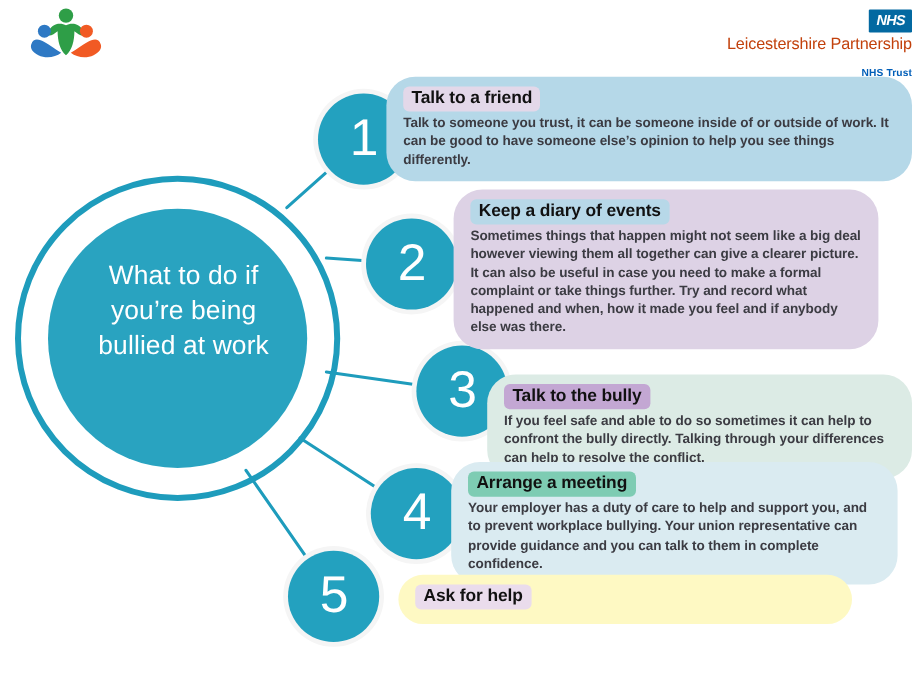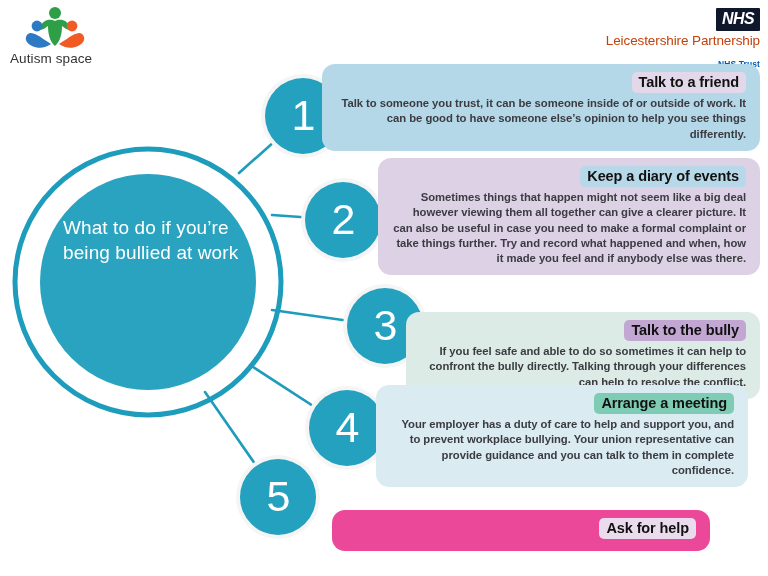--- a/index.html
+++ b/index.html
@@ -48,26 +48,26 @@
   #header-nhs-logo {
     position: absolute;
     right: 8px;
     top: 8px;
     width: 186px;
     height: 52px;
     text-align: right;
   }
   #nhs-box {
     display: inline-block;
-    background: #0f172a;
+    background: #0369a1;
     color: #ffffff;
     font-family: "Liberation Sans", sans-serif;
     font-weight: bold;
     font-style: italic;
-    font-size: 16px;
+    font-size: 12px;
     letter-spacing: -0.6px;
     line-height: 1;
     padding: 3px 6px 4px 6px;
     border-radius: 1px;
   }
   #nhs-trustname {
     display: block;
     margin-top: 2px;
     font-size: 13.5px;
     color: #c2410c;
@@ -92,45 +92,46 @@
     height: 576px;
     pointer-events: none;
   }
 
   
   #hub-label {
     position: absolute;
     left: 63px;
     top: 215px;
     width: 180px;
+    text-align: center;
     color: #ffffff;
-    font-size: 19px;
+    font-size: 22px;
     line-height: 1.32;
     font-weight: 400;
     letter-spacing: 0.1px;
   }
 
   
   .step-number {
     position: absolute;
     color: #ffffff;
     font-size: 43px;
     font-weight: 400;
     line-height: 1;
     text-align: center;
     width: 70px;
     letter-spacing: -1px;
   }
 
   
   .card {
     position: absolute;
-    border-radius: 13px;
+    border-radius: 24px;
     padding: 8px 14px 9px 14px;
-    text-align: right;
+    text-align: left;
   }
   .card-title {
     display: inline-block;
     font-size: 14.5px;
     font-weight: bold;
     color: #111111;
     line-height: 1.25;
     padding: 1px 7px 2px 7px;
     border-radius: 5px;
     margin-bottom: 3px;
@@ -154,21 +155,20 @@
 
       <circle cx="31" cy="7" r="6" fill="#2E9E47"></circle>
       <path d="M15 23 C19 12, 27 13, 31 15 C35 13, 43 12, 47 23 C44 25, 41 22, 38 20 C38 28, 36 36, 31 40 C26 36, 24 28, 24 20 C21 22, 18 25, 15 23 Z" fill="#2E9E47"></path>
 
       <circle cx="13" cy="20" r="5.4" fill="#2E79C4"></circle>
       <path d="M2 31 C4 25, 9 27, 13 29 C17 31, 22 35, 27 38 C22 42, 14 43, 8 40 C3 37.5, 1 34, 2 31 Z" fill="#2E79C4"></path>
 
       <circle cx="48" cy="20" r="5.4" fill="#F15A24"></circle>
       <path d="M60 31 C58 25, 53 27, 49 29 C45 31, 40 35, 35 38 C40 42, 48 43, 54 40 C59 37.5, 61 34, 60 31 Z" fill="#F15A24"></path>
     </svg>
-    <div id="autism-wordmark">Autism space</div>
   </div>
 
   <div id="header-nhs-logo">
     <span id="nhs-box">NHS</span>
     <span id="nhs-trustname">Leicestershire Partnership</span>
     <span id="nhs-subline">NHS Trust</span>
   </div>
 
   <svg id="diagram-svg" viewBox="0 0 768 576">
 
@@ -208,32 +208,32 @@
   <div class="step-number" style="left:308px; top:198px;">2</div>
   <div class="step-number" style="left:350px; top:304px;">3</div>
   <div class="step-number" style="left:312px; top:406px;">4</div>
   <div class="step-number" style="left:243px; top:475px;">5</div>
 
   <div class="card" style="left:322px; top:64px; width:438px; background:#B5D8E8;">
     <span class="card-title" style="background:#E3D8E9;">Talk to a friend</span>
     <div class="card-body">Talk to someone you trust, it can be someone inside of or outside of work. It can be good to have someone else’s opinion to help you see things differently.</div>
   </div>
 
-  <div class="card" style="left:378px; top:158px; width:382px; background:#DDD2E5;">
+  <div class="card" style="left:378px; top:158px; width:354px; background:#DDD2E5;">
     <span class="card-title" style="background:#B7D8E8;">Keep a diary of events</span>
     <div class="card-body">Sometimes things that happen might not seem like a big deal however viewing them all together can give a clearer picture. It can also be useful in case you need to make a formal complaint or take things further. Try and record what happened and when, how it made you feel and if anybody else was there.</div>
   </div>
 
   <div class="card" style="left:406px; top:288px; width:354px; background:#DCEBE5;margin-top:24px;">
     <span class="card-title" style="background:#C3A7D3;">Talk to the bully</span>
     <div class="card-body">If you feel safe and able to do so sometimes it can help to confront the bully directly. Talking through your differences can help to resolve the conflict.</div>
   </div>
 
   <div class="card" style="left:376px; top:385px; width:372px; background:#DAEBF1;">
     <span class="card-title" style="background:#7ECCB3;">Arrange a meeting</span>
     <div class="card-body">Your employer has a duty of care to help and support you, and to prevent workplace bullying. Your union representative can provide guidance and you can talk to them in complete confidence.</div>
   </div>
 
-  <div class="card" style="left:332px; top:479px; width:378px; background:#ec4899;margin-top:31px;">
+  <div class="card" style="left:332px; top:479px; width:378px; background:#fef9c3;">
     <span class="card-title" style="background:#EADCEC;">Ask for help</span>
   </div>
 
 </div>
 
 </body></html>

